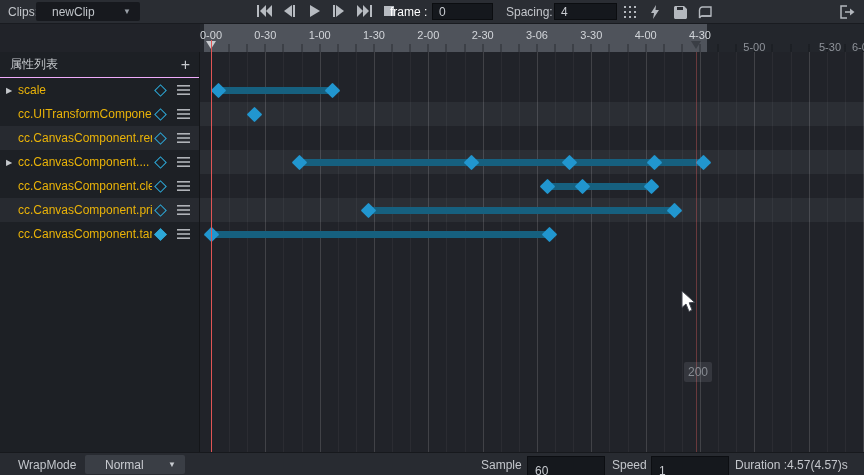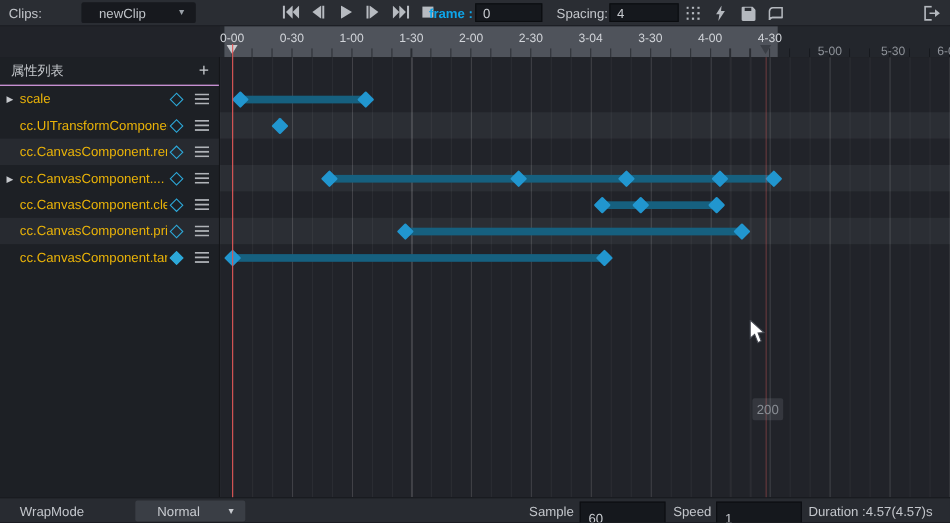--- a/index.html
+++ b/index.html
@@ -4,21 +4,21 @@
 <style>
   html,body{margin:0;padding:0;background:#16181c;}
   .app{position:relative;width:864px;height:475px;background:#212329;overflow:hidden;
        font-family:"Liberation Sans","DejaVu Sans",sans-serif;color:#c6c9ce;font-size:12px;
        -webkit-font-smoothing:antialiased;}
   
   .topbar{position:absolute;left:0;top:0;width:864px;height:23px;background:#2a2d33;
           border-bottom:1px solid #191b20;}
   .topbar .lbl{position:absolute;top:5px;color:#c3c6cb;}
   .dd{position:absolute;background:#17191e;border-radius:2px;color:#bfc3c8;
-      display:flex;align-items:center;cursor:default;margin-left:38px;}
+      display:flex;align-items:center;cursor:default;}
   .dd .caret{margin-left:auto;font-size:8px;color:#9aa0a8;padding-right:9px;}
   .clips-dd{left:36px;top:2px;width:104px;height:19px;padding-left:16px;box-sizing:border-box;}
   .playback{position:absolute;left:256px;top:3px;display:flex;gap:9px;align-items:center;}
   .pbtn{width:16px;height:16px;display:flex;align-items:center;justify-content:center;cursor:default;}
   .pbtn svg{display:block;}
   .tb-input{position:absolute;top:3px;height:17px;background:#15181d;border:1px solid #0b0d10;
             color:#c8cbd0;font-size:12px;padding:0 0 0 6px;box-sizing:border-box;
             font-family:"Liberation Sans","DejaVu Sans",sans-serif;}
   .iconbtns{position:absolute;left:622px;top:4px;display:flex;gap:9px;}
   .ibtn{width:16px;height:16px;display:flex;align-items:center;justify-content:center;cursor:default;}
@@ -125,21 +125,21 @@
             <rect x="13" y="0" width="2" height="12"></rect>
           </svg>
       </div>
       <div class="pbtn">
         <svg width="12" height="12" viewBox="0 0 12 12" fill="#b7bbc1">
             <rect x="1" y="1" width="10" height="10"></rect>
           </svg>
       </div>
     </div>
 
-    <span class="lbl" style="left:390px;font-weight:bold;color:#0ea5e9">frame :</span>
+    <span class="lbl" style="left:390px;font-weight:normal;color:#ffffff">frame :</span>
     <input class="tb-input" style="left: 432px; width: 61px;" value="0">
     <span class="lbl" style="left:506px">Spacing:</span>
     <input class="tb-input" style="left: 554px; width: 63px;" value="4">
 
     <div class="iconbtns">
       <div class="ibtn">
         <svg width="13" height="13" viewBox="0 0 13 13" fill="#b4b8be">
             <rect x="0" y="0" width="2" height="2"></rect>
             <rect x="5" y="0" width="2" height="2"></rect>
             <rect x="10" y="0" width="2" height="2"></rect>
@@ -181,26 +181,26 @@
   <div class="ruler" id="ruler">
     <div class="ruler-active"></div>
     <div class="ruler-ticks"></div>
 
   <span class="rlabel" style="left: 11px;">0-00</span>
       <span class="rlabel" style="left: 65.333px;">0-30</span>
       <span class="rlabel" style="left: 119.666px;">1-00</span>
       <span class="rlabel" style="left: 173.999px;">1-30</span>
       <span class="rlabel" style="left: 228.332px;">2-00</span>
       <span class="rlabel" style="left: 282.665px;">2-30</span>
-      <span class="rlabel" style="left: 336.998px;">3-04</span>
+      <span class="rlabel" style="left: 336.998px;">3-06</span>
       <span class="rlabel" style="left: 391.331px;">3-30</span>
       <span class="rlabel" style="left: 445.664px;">4-00</span>
       <span class="rlabel" style="left: 499.997px;">4-30</span>
       <span class="rlabel dim" style="left: 554.33px;">5-00</span>
-      <span class="rlabel dim" style="left: 612px;">5-30</span>
+      <span class="rlabel dim" style="left: 630px;">5-30</span>
       <span class="rlabel dim" style="left: 662.996px;">6-00</span>
       <div class="ph-marker" style="left: 6px;"></div>
       <div class="ph-marker dark" style="left: 491.375px;"></div>
     </div>
 
   <div class="sidebar">
     <div class="prop-header">
       <span>属性列表</span>
       <span class="add-btn">+</span>
     </div>

